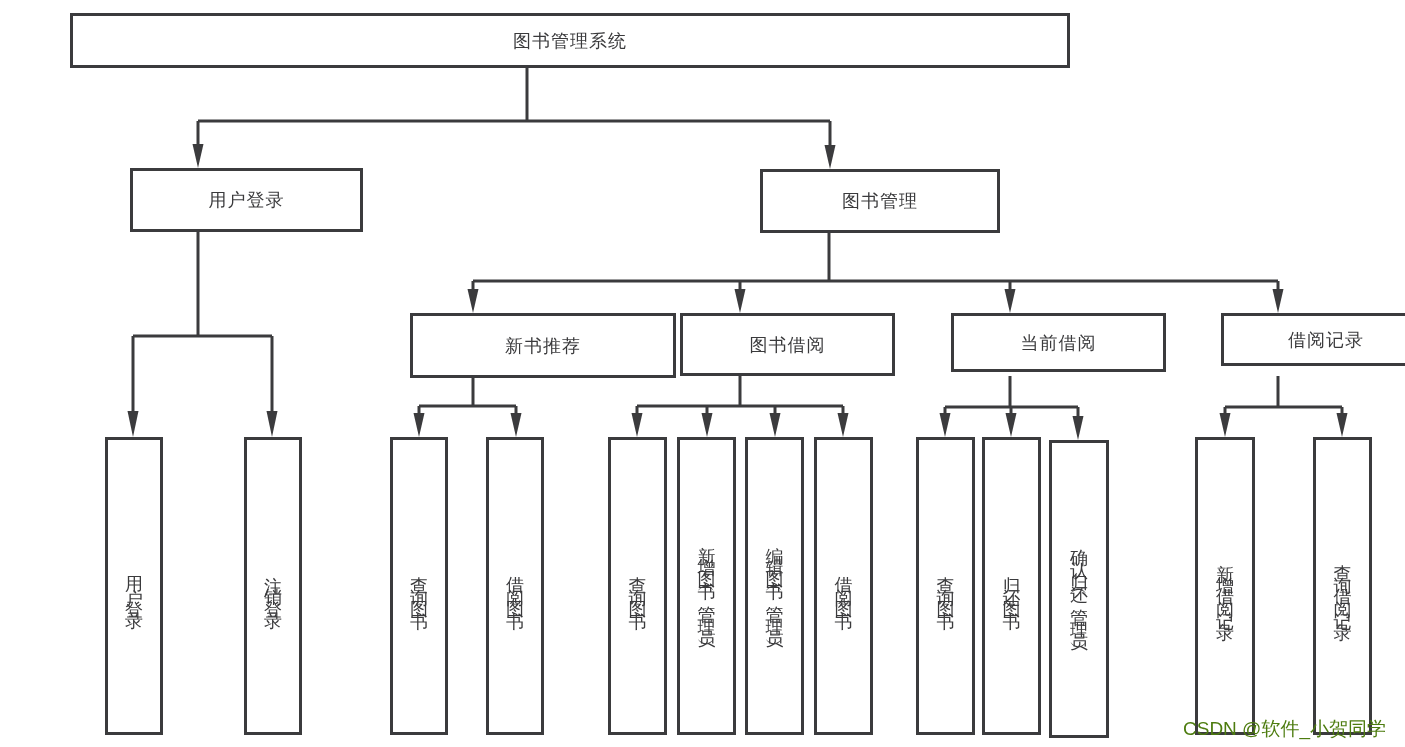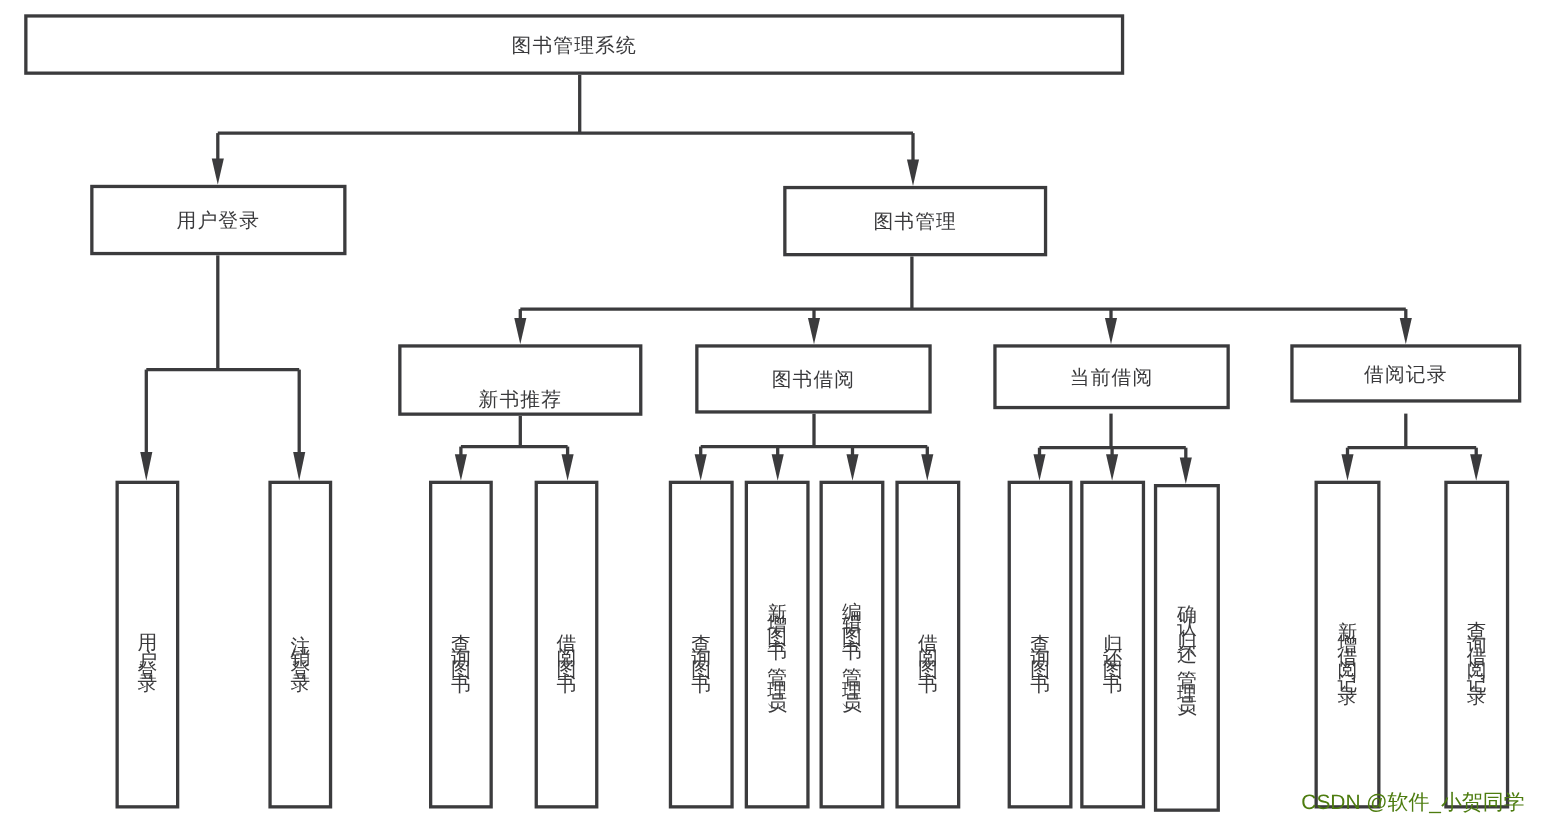--- a/index.html
+++ b/index.html
@@ -26,20 +26,21 @@
     box-sizing: border-box;
     border: 3px solid #3b3b3d;
     background: #ffffff;
     display: flex;
     align-items: center;
     justify-content: center;
     color: #3a3a3c;
     font-size: 18px;
     letter-spacing: 1px;
     z-index: 2;
+    margin-left: 48px;
   }
   .vnode {
     position: absolute;
     box-sizing: border-box;
     border: 3px solid #3b3b3d;
     background: #ffffff;
     display: flex;
     align-items: center;
     justify-content: center;
     color: #3a3a3c;
@@ -149,21 +150,21 @@
     <span>图书管理系统</span>
   </div>
 
   <div class="node" style="left:82px; top:168px; width:233px; height:64px;">
     <span>用户登录</span>
   </div>
   <div class="node" style="left:712px; top:169px; width:240px; height:64px;">
     <span>图书管理</span>
   </div>
 
-  <div class="node" style="left:362px; top:313px; width:222px; height:65px;align-items:flex-end;">
+  <div class="node" style="left:362px; top:313px; width:266px; height:65px;">
     <span>新书推荐</span>
   </div>
   <div class="node" style="left:632px; top:313px; width:215px; height:63px;justify-content:center;">
     <span>图书借阅</span>
   </div>
   <div class="node" style="left:903px; top:313px; width:215px; height:59px;">
     <span>当前借阅</span>
   </div>
   <div class="node" style="left:1173px; top:313px; width:210px; height:53px;">
     <span>借阅记录</span>

